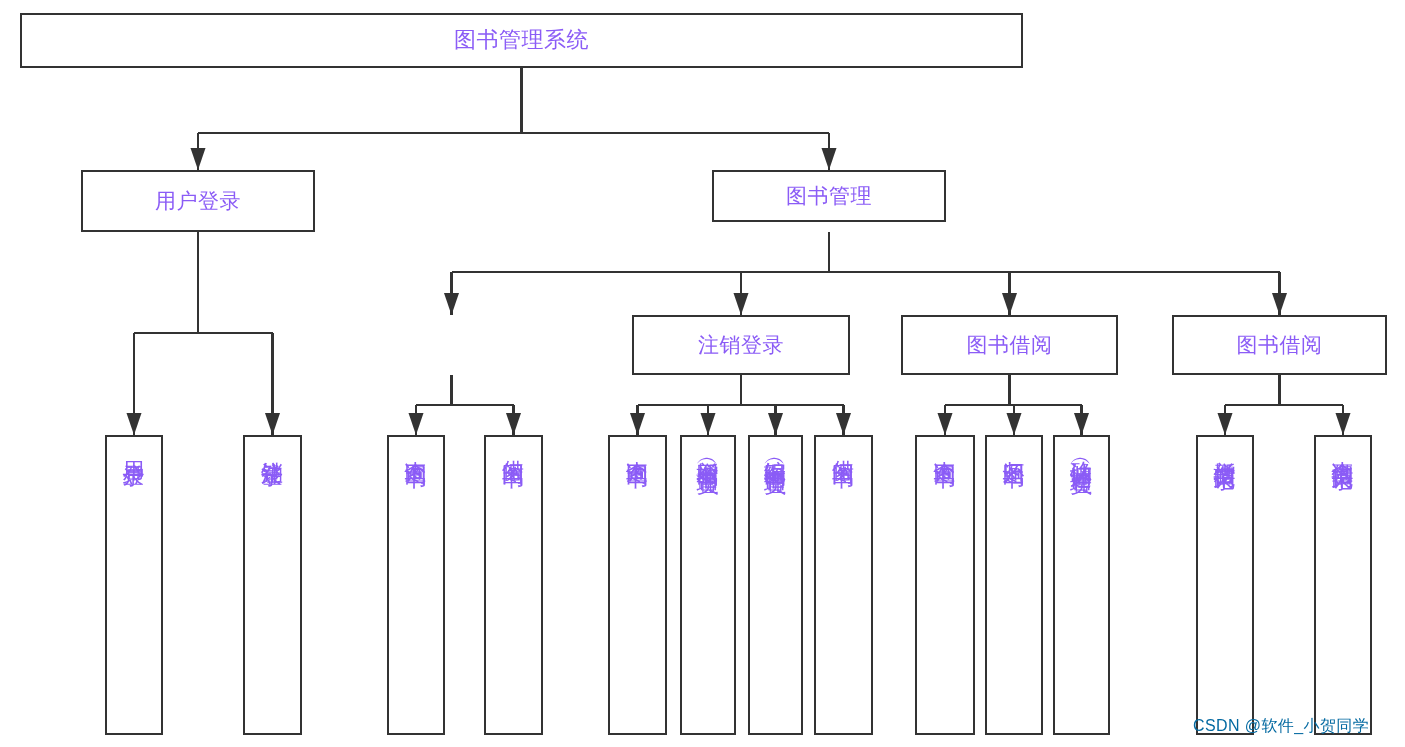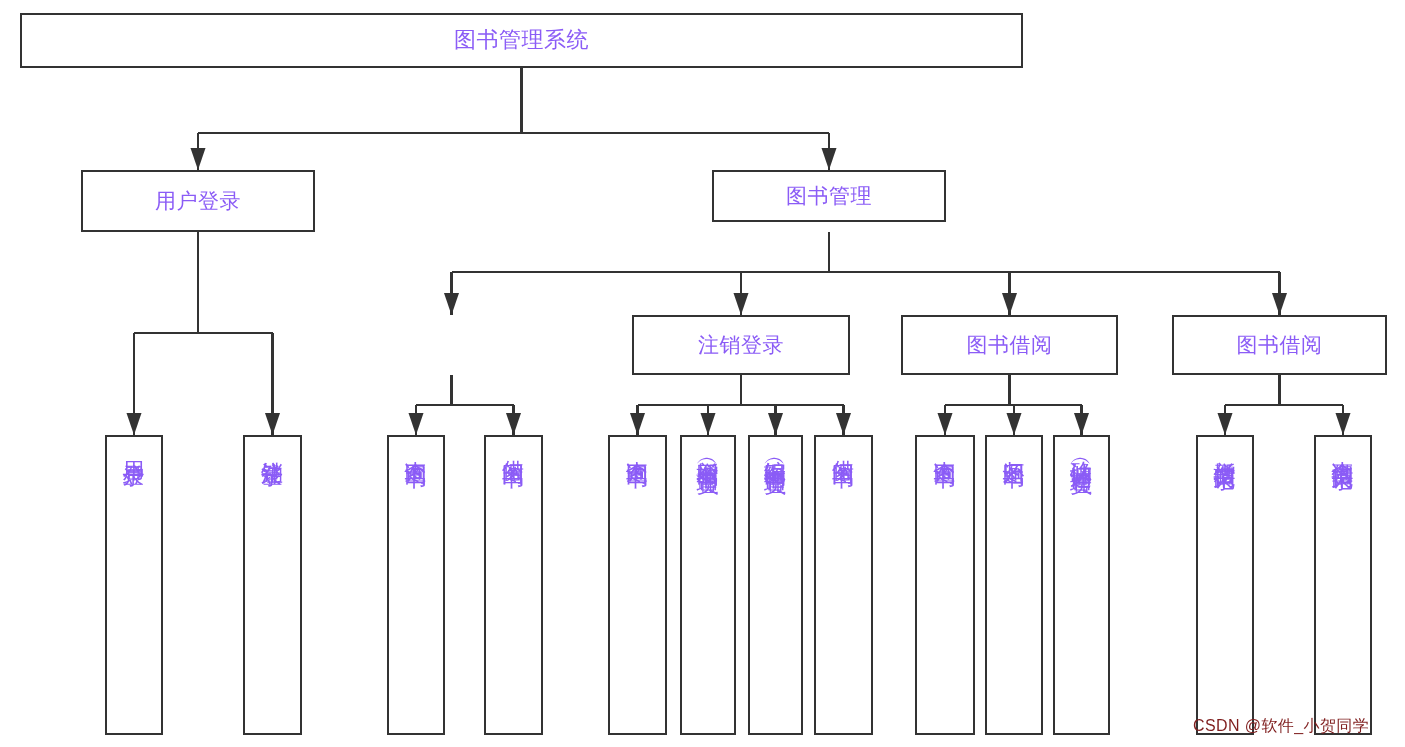--- a/index.html
+++ b/index.html
@@ -56,21 +56,21 @@
     text-orientation: upright;
     font-size: 22px;
     letter-spacing: 2px;
     line-height: 1.05;
     white-space: nowrap;
   }
   #node-root .label { font-size: 22px; }
   .watermark {
     position: absolute;
     font-size: 16px;
-    color: #7f1d1d;
+    color: #0369a1;
     white-space: nowrap;
     letter-spacing: 0.4px;
   }
 </style>
 </head>
 <body>
 
 <div id="diagram-root">
 
   <svg id="edge-layer" viewBox="0 0 1405 747" xmlns="http://www.w3.org/2000/svg">

